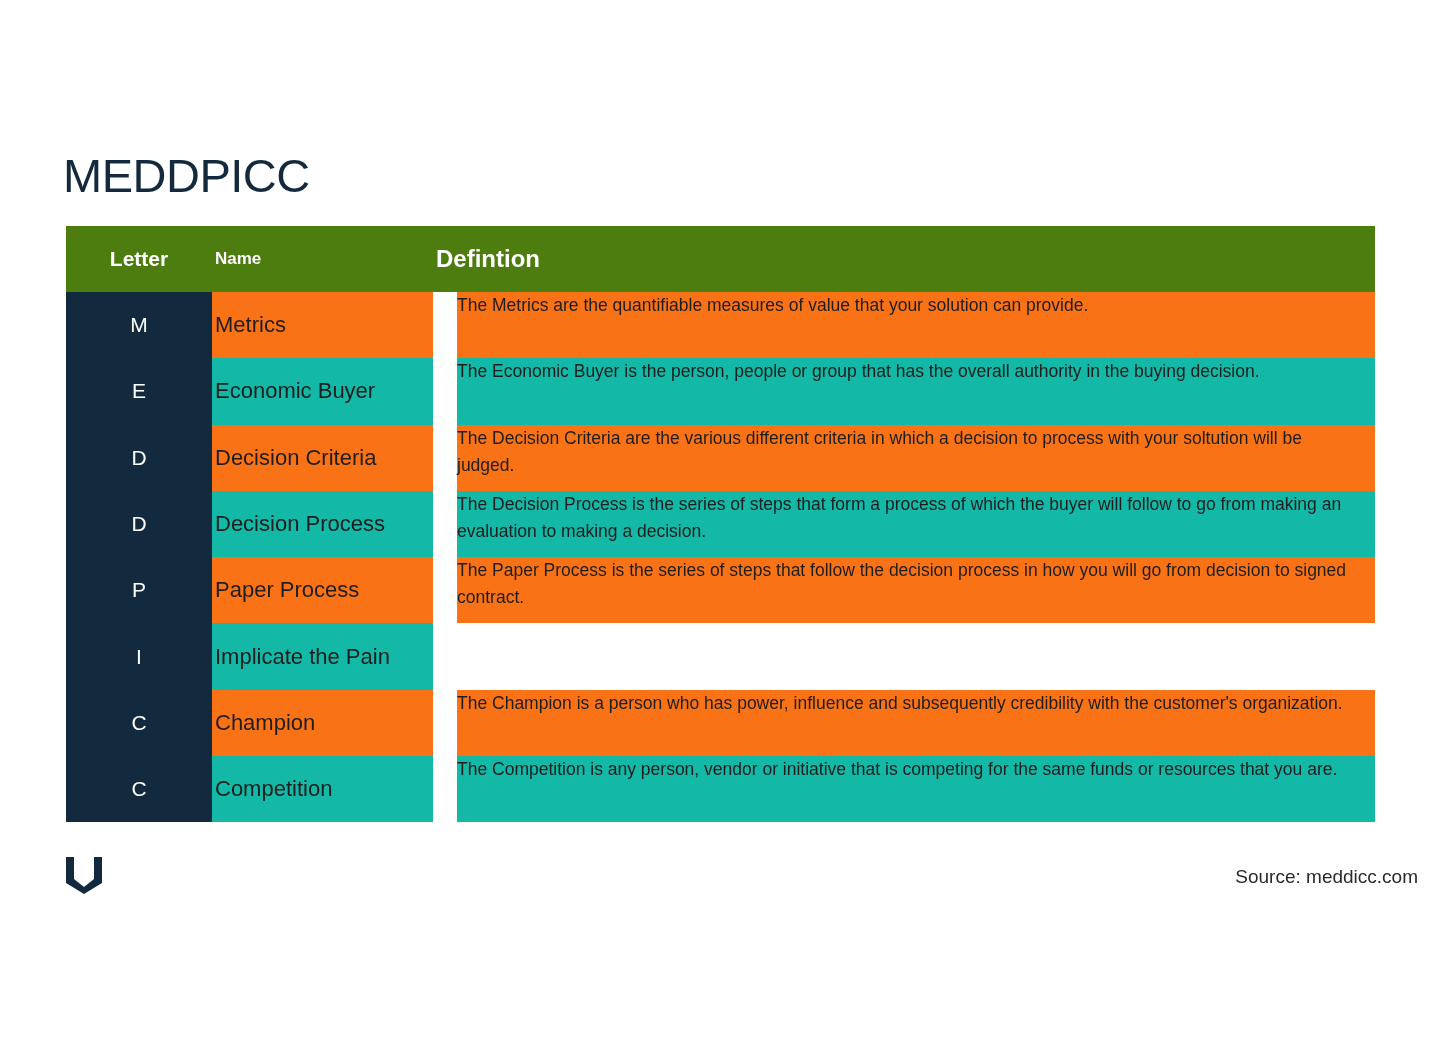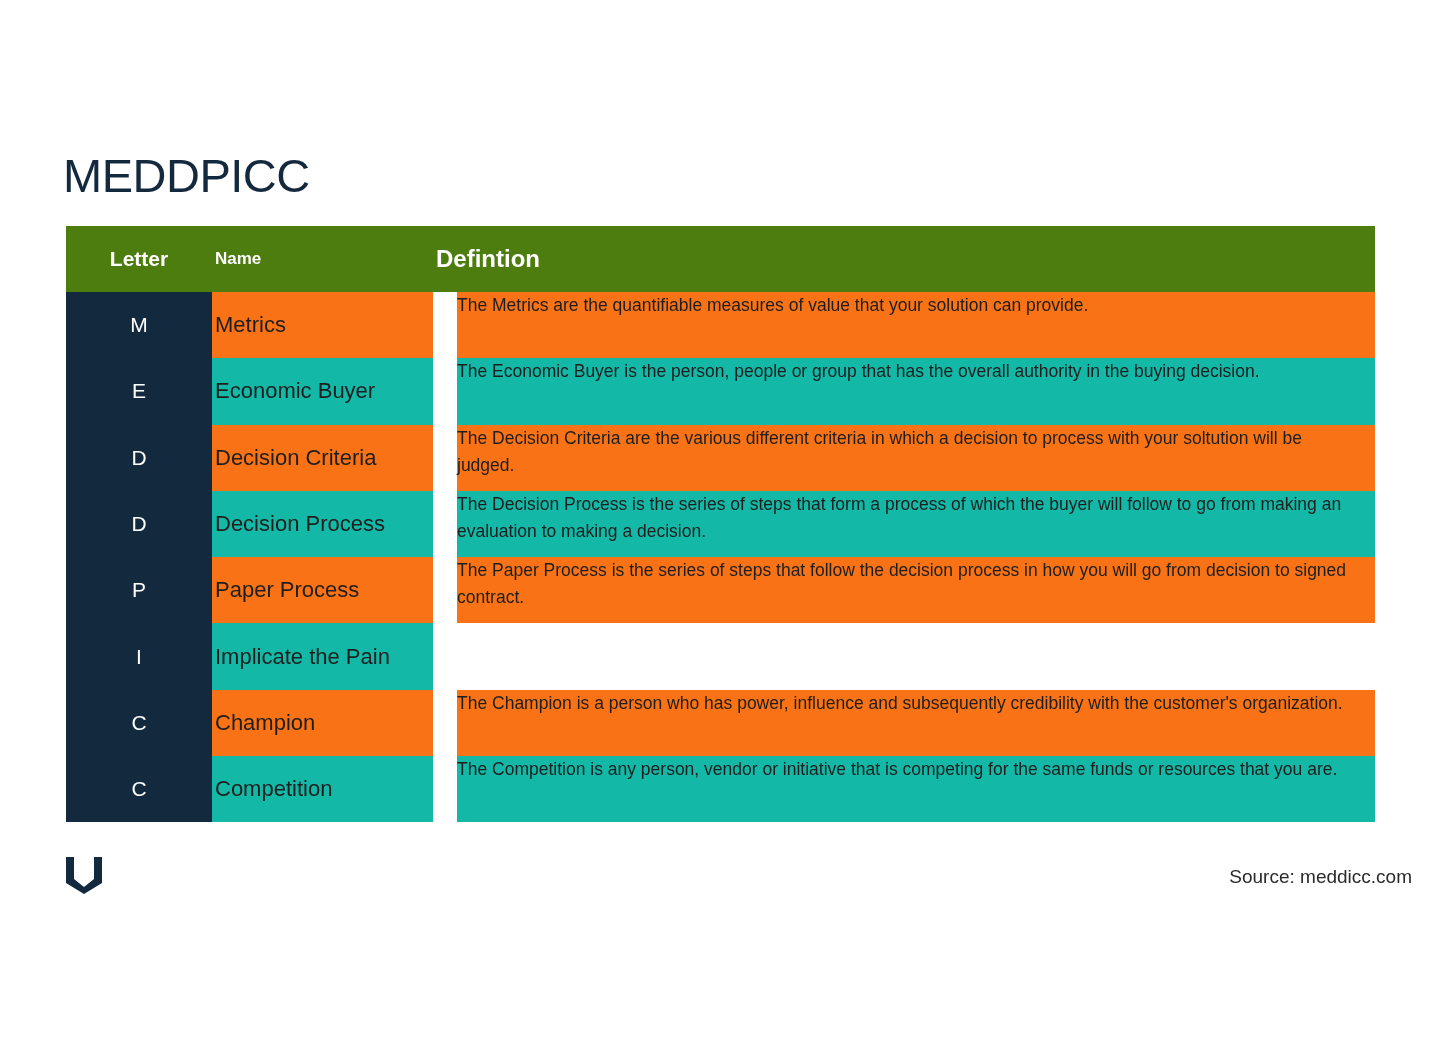--- a/index.html
+++ b/index.html
@@ -33,21 +33,21 @@
     width: 221px; padding-left: 3px; display: flex; align-items: center;
     font-size: 22px; color: #1e1e1e; box-sizing: border-box;
   }
   .def {
     flex: 1; display: flex; padding-left: 0; padding-right: 16px;
     font-size: 17.5px; line-height: 27px; color: #1e1e1e; margin-left: 24px;
   }
   .def span { display: block; }
   .logo { position: absolute; left: 65px; top: 856px; width: 38px; height: 38px; }
   .source {
-    position: absolute; right: 44px; top: 866px; font-size: 19px; color: #2a2a2a;
+    position: absolute; right: 38px; top: 866px; font-size: 19px; color: #2a2a2a;
   }
 </style>
 </head>
 <body>
 
 <h1 class="title">MEDDPICC</h1>
 
 <div class="table">
   <div class="thead">
     <div class="th-letter">Letter</div>

